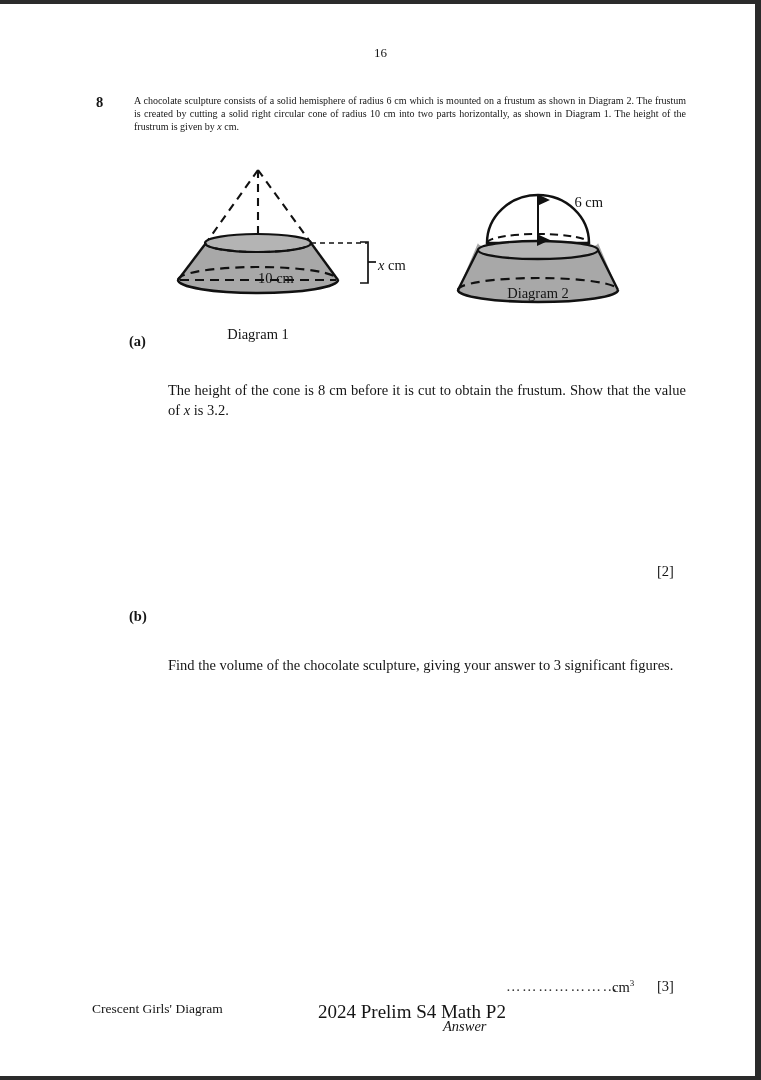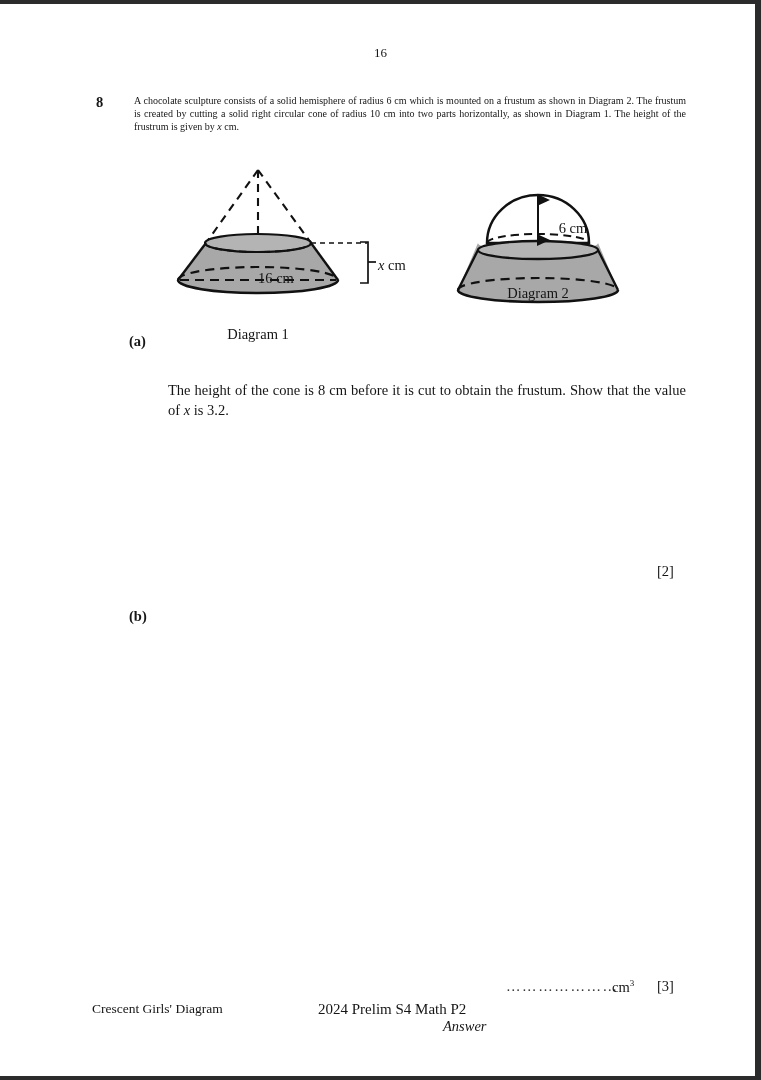--- a/index.html
+++ b/index.html
@@ -120,21 +120,21 @@
   .footer-left {
     position: absolute;
     left: 92px;
     top: 1001px;
     font-size: 13.5px;
   }
   .footer-center {
     position: absolute;
     left: 318px;
     top: 1001px;
-    font-size: 15px;
+    font-size: 19px;
   }
   .ital { font-style: italic; }
 </style>
 </head>
 <body>
 
 <div class="page">
 
   <div class="edge-top"></div>
   <div class="edge-bottom"></div>
@@ -206,30 +206,31 @@
         <line x1="538" y1="40" x2="538" y2="80" stroke="#111" stroke-width="2" marker-start="url(#arrUp)" marker-end="url(#arrDn)"></line>
       </g>
     </svg>
 
     
     <div class="diagram-caption" style="left:165px; top:125px; width:186px;margin-top:41px;">Diagram 1</div>
     <div class="diagram-caption" style="left:445px; top:125px; width:186px;">Diagram 2</div>
 
     <div class="diagram-caption" style="left:378px; top:97px; width:60px; text-align:left;"><span class="ital">x</span>&nbsp;cm</div>
 
-    <div class="diagram-caption" style="left:258px; top:110px; width:60px; text-align:left;">16 cm</div>
-
-    <div class="diagram-caption" style="left:543px; top:60px; width:60px; text-align:center;font-family:Liberation Serif, serif;">6 cm</div>
+    <div class="diagram-caption" style="left:258px; top:110px; width:60px; text-align:left;">10 cm</div>
+
+    <div class="diagram-caption" style="left:543px; top:34px; width:60px; text-align:right;font-family:Liberation Serif, serif;">6 cm</div>
   </div>
 
   <div class="part-label" style="top:333px;">(a)</div>
   <div class="part-text" style="top:333px;">The height of the cone is 8 cm before it is cut to obtain the frustum. Show that the value of <i>x</i> is 3.2.</div>
   <div class="marks" style="left:657px; top:563px;">[2]</div>
 
   <div class="part-label" style="top:608px;">(b)</div>
+  <div class="part-text" style="top:608px;">Find the volume of the chocolate sculpture, giving your answer to 3 significant figures.</div>
 
   <div class="answer-row">
     <span class="answer-word">Answer</span>
     <span class="answer-dots">…………………</span>
     <span class="answer-unit"><span>cm</span><sup>3</sup></span>
     <span class="answer-marks">[3]</span>
   </div>
 
   <div class="footer-left">Crescent Girls' Diagram</div>
   <div class="footer-center">2024 Prelim S4 Math P2</div>

